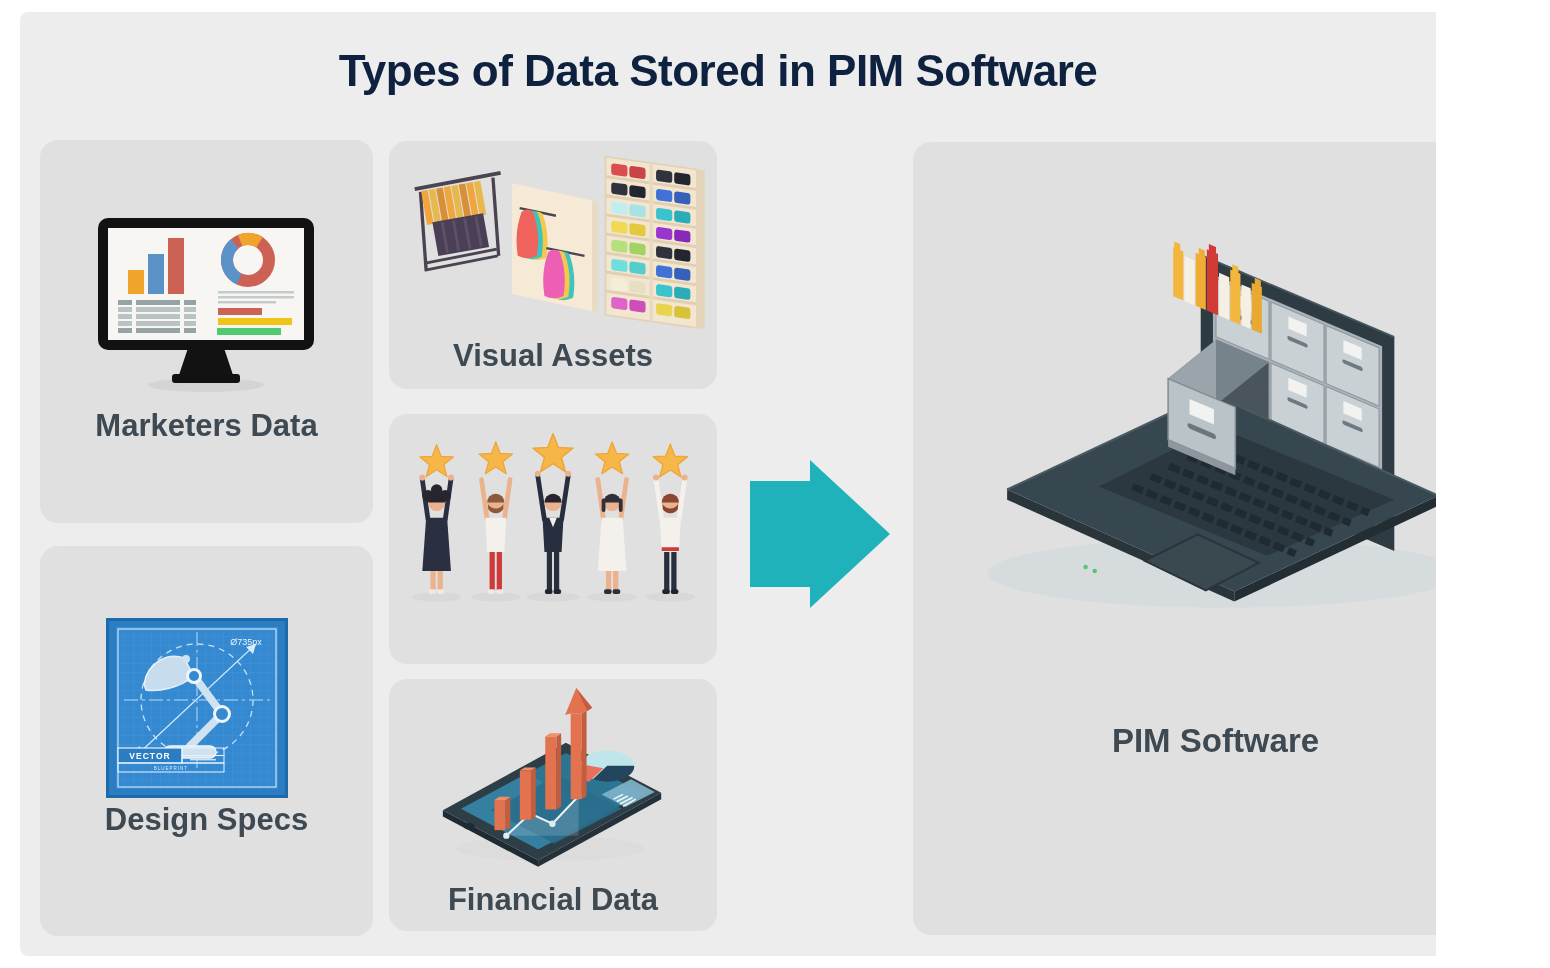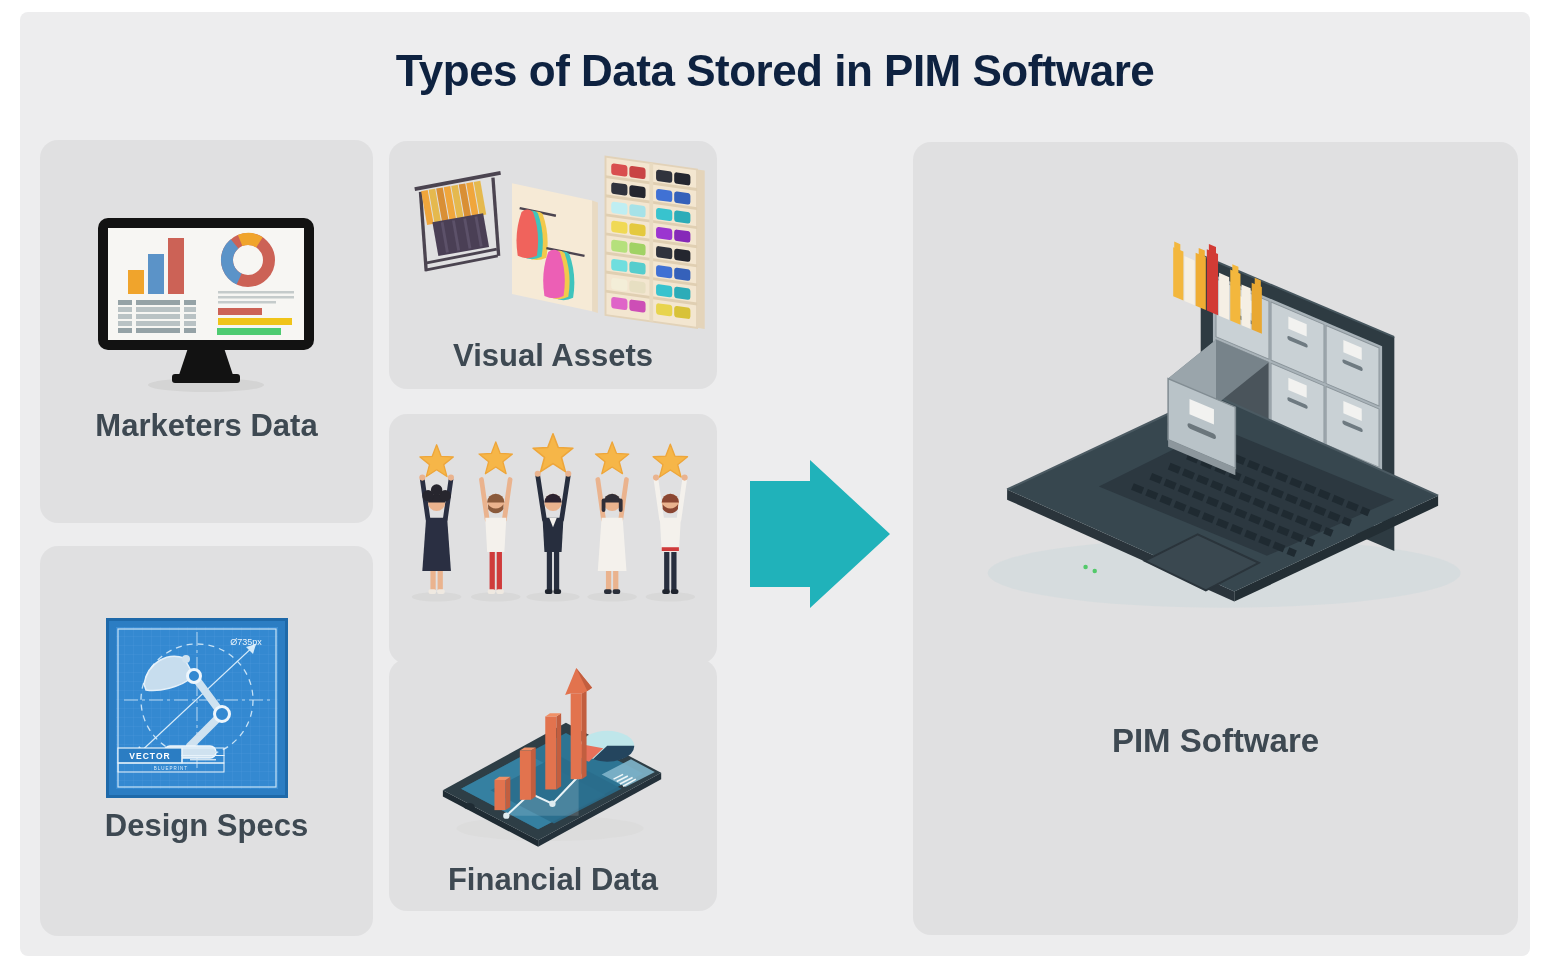--- a/index.html
+++ b/index.html
@@ -1,32 +1,32 @@
 <!DOCTYPE html>
 <html><head>
 <meta charset="utf-8">
 <style>
   html,body{margin:0;padding:0;background:#ffffff;}
-  #stage{position:relative;width:1550px;height:968px;background:#ffffff;overflow:hidden;
+  #stage{position:relative;width:1436px;height:968px;background:#ffffff;overflow:hidden;
          font-family:"Liberation Sans",sans-serif;}
   .panel{position:absolute;left:20px;top:12px;width:1510px;height:944px;
          background:#ededee;border-radius:8px;}
   .title{position:absolute;left:0;top:46px;width:100%;text-align:center;
          font-size:44px;font-weight:700;color:#0e2240;letter-spacing:-0.5px;}
   .card{position:absolute;background:#e0e0e1;border-radius:18px;}
   #card-marketers{left:40px;top:140px;width:333px;height:383px;}
   #card-design   {left:40px;top:546px;width:333px;height:390px;}
   #card-visual   {left:389px;top:141px;width:328px;height:248px;}
   #card-customer {left:389px;top:414px;width:328px;height:250px;}
-  #card-financial{left:389px;top:659px;width:328px;height:252px;}
+  #card-financial{left:389px;top:679px;width:328px;height:252px;}
   #card-pim      {left:913px;top:142px;width:605px;height:793px;}
   .card-label{position:absolute;left:0;width:100%;text-align:center;
               font-weight:700;color:#3e4952;font-size:31px;}
   #card-marketers .card-label{top:268px;}
-  #card-design    .card-label{top:262px;text-align:center;}
+  #card-design    .card-label{top:256px;text-align:center;}
   #card-visual    .card-label{top:197px;}
   #card-customer  .card-label{top:200px;}
   #card-financial .card-label{top:203px;}
   #card-pim       .card-label{top:580px;font-size:33px;}
   .illus{position:absolute;}
   #monitor-illus {left:50px;top:70px;width:232px;height:192px;}
   #clothes-illus {left:10px;top:8px;width:310px;height:186px;}
   #customer-illus{left:6px;top:14px;width:316px;height:186px;}
   #blueprint-illus{left:66px;top:72px;width:182px;height:180px;}
   #tablet-illus  {left:34px;top:4px;width:262px;height:195px;}

